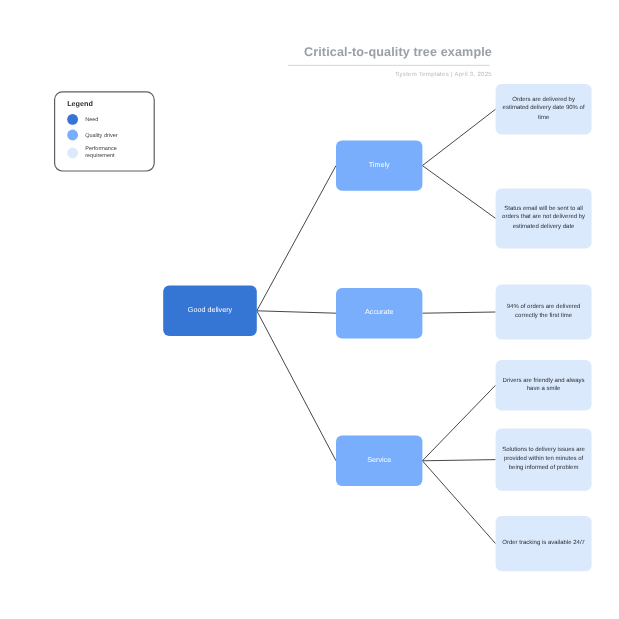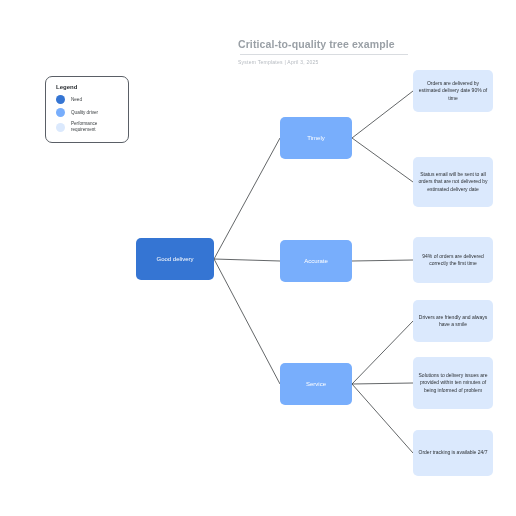--- a/index.html
+++ b/index.html
@@ -22,21 +22,21 @@
     width: 516px;
     height: 516px;
   }
 
   
   .header {
     position: absolute;
     left: 238px;
     top: 38px;
     width: 172px;
-    text-align: left;
+    text-align: right;
   }
   .header-title {
     font-size: 10.5px;
     font-weight: 700;
     letter-spacing: 0.1px;
     color: #9aa0a6;
     white-space: nowrap;
     line-height: 13px;
   }
   .header-rule {

